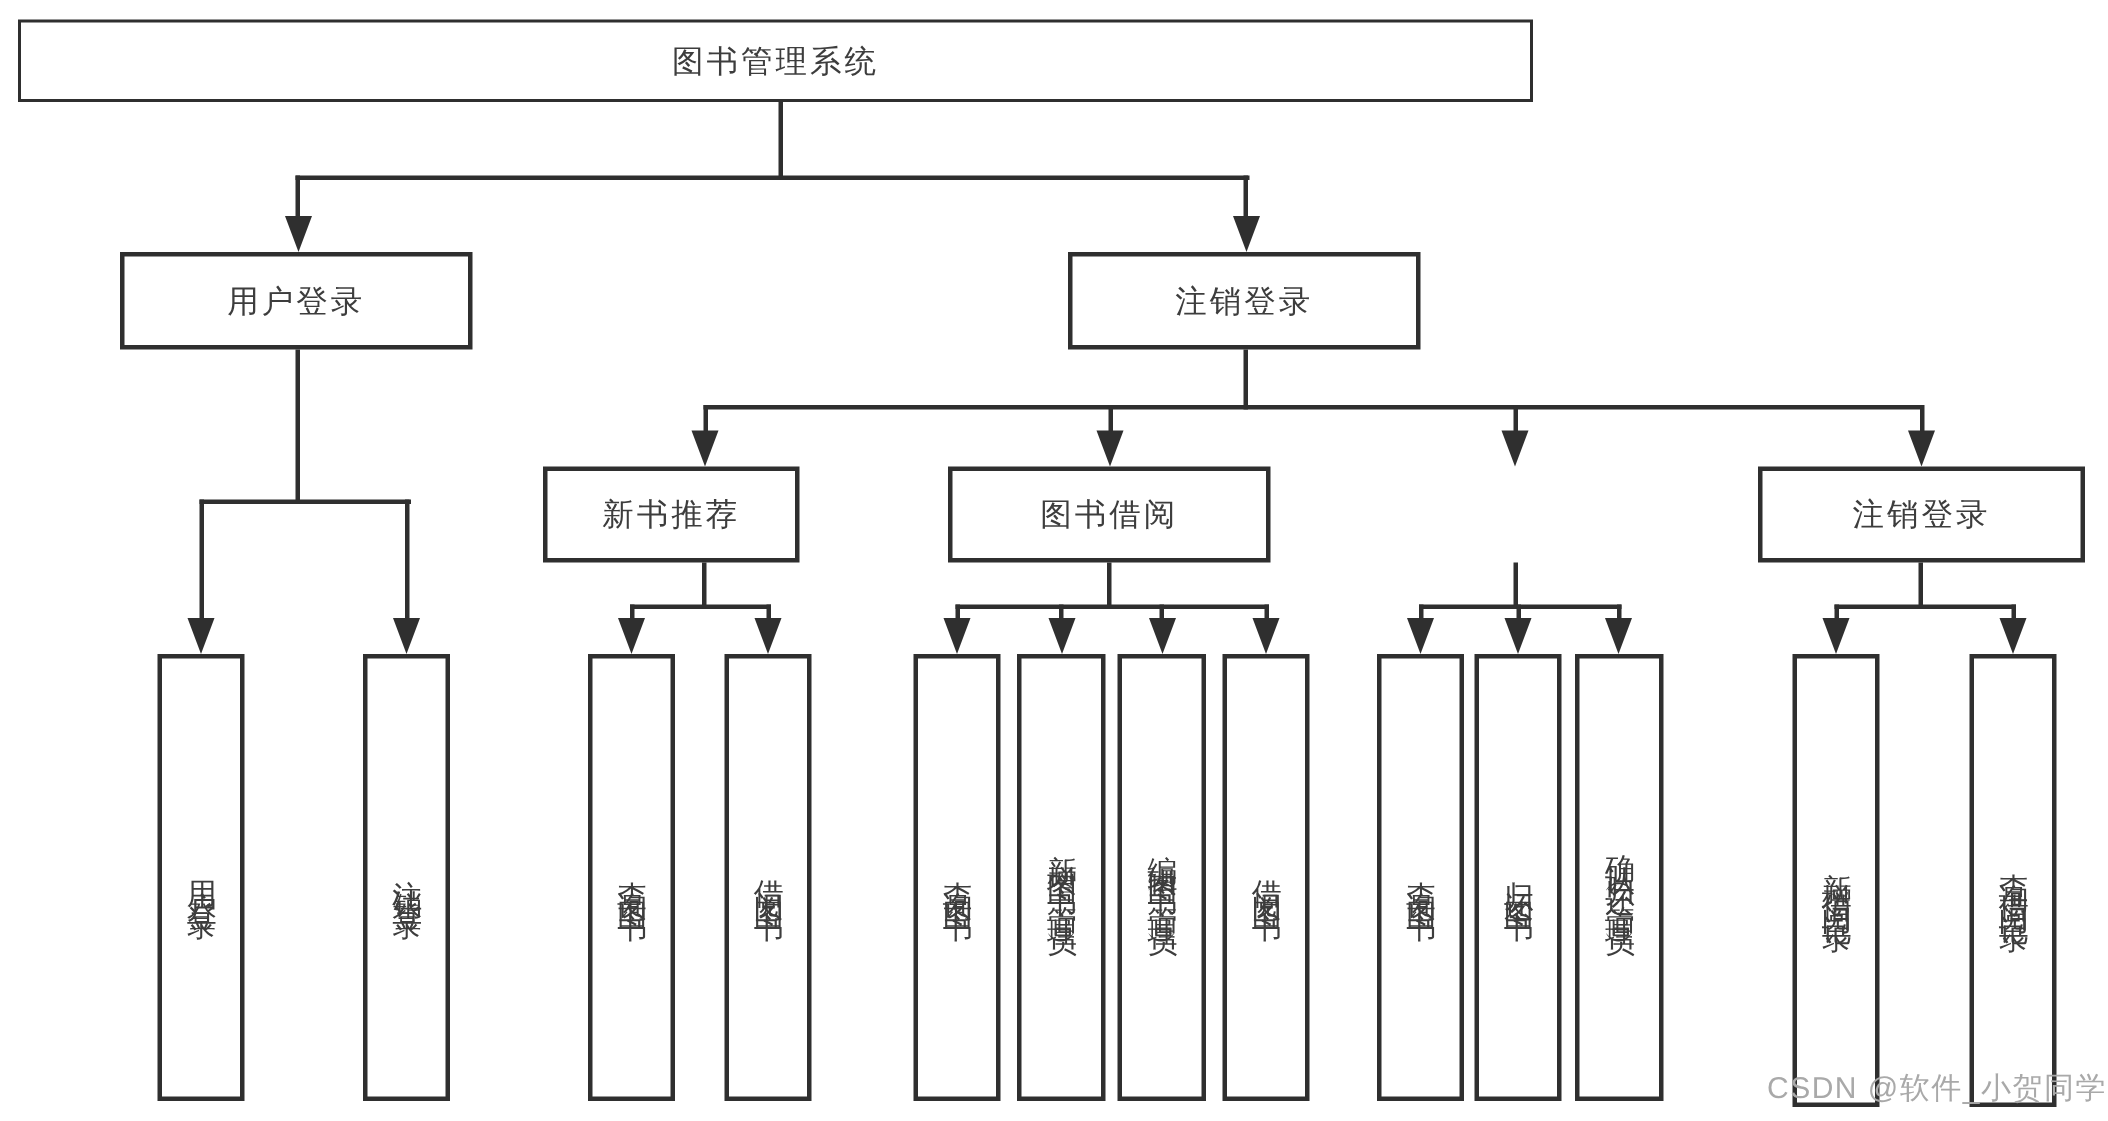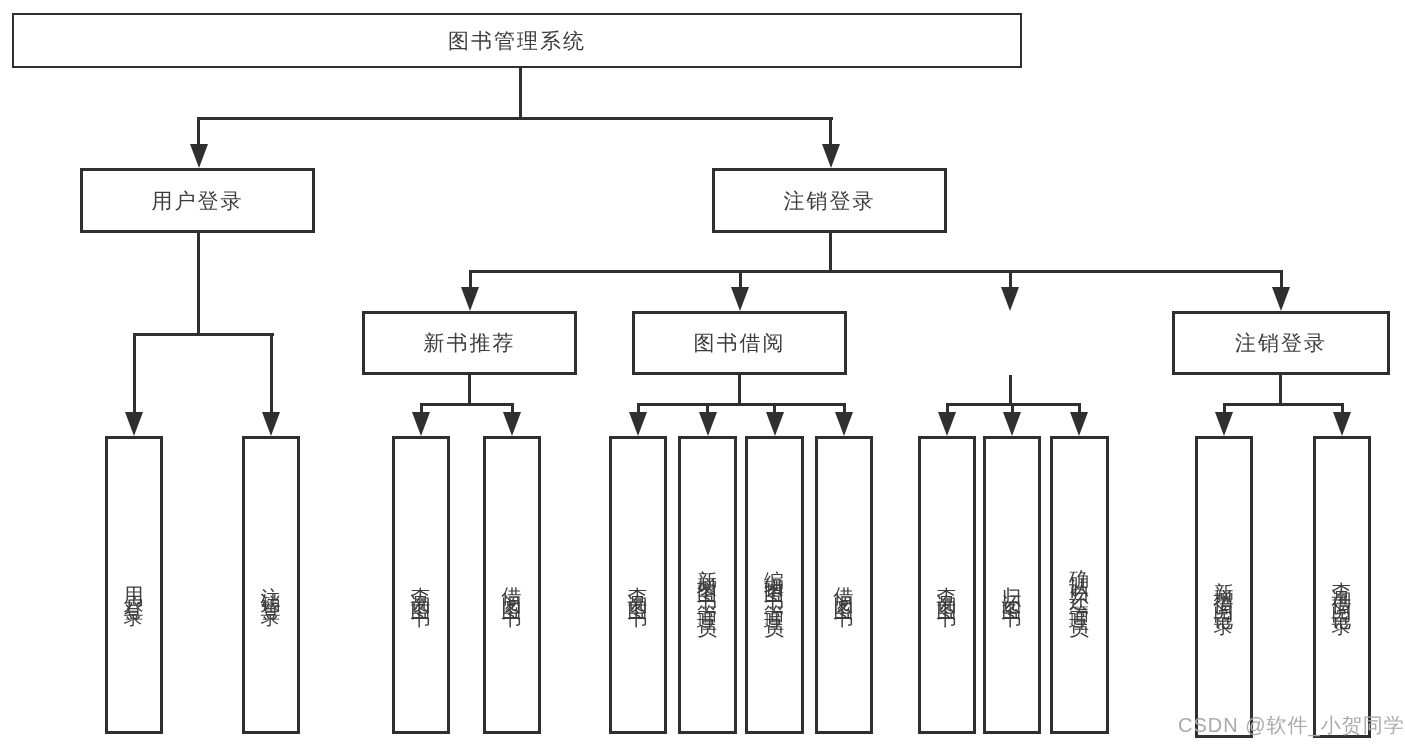--- a/index.html
+++ b/index.html
@@ -68,21 +68,21 @@
   <div class="line" style="left:469px;top:270px;width:813px;height:3px;"></div>
   <div class="line" style="left:469px;top:270px;width:3px;height:20px;"></div>
   <div class="line" style="left:739px;top:270px;width:3px;height:20px;"></div>
   <div class="line" style="left:1009px;top:270px;width:3px;height:20px;"></div>
   <div class="line" style="left:1280px;top:270px;width:3px;height:20px;"></div>
   <div class="arrow" style="left:461px;top:287px;"></div>
   <div class="arrow" style="left:731px;top:287px;"></div>
   <div class="arrow" style="left:1001px;top:287px;"></div>
   <div class="arrow" style="left:1272px;top:287px;"></div>
 
-  <div class="node h" style="left:362px;top:311px;width:215px;height:64px;">新书推荐</div>
+  <div class="node h" style="left:362px;top:311px;width:171px;height:64px;">新书推荐</div>
   <div class="node h" style="left:632px;top:311px;width:215px;height:64px;font-family:Liberation Mono, monospace;">图书借阅</div>
   <div class="node h" style="left:1172px;top:311px;width:218px;height:64px;">注销登录</div>
 
   <div class="line" style="left:468px;top:375px;width:3px;height:31px;"></div>
   <div class="line" style="left:420px;top:403px;width:94px;height:3px;"></div>
   <div class="line" style="left:420px;top:403px;width:3px;height:12px;"></div>
   <div class="line" style="left:511px;top:403px;width:3px;height:12px;"></div>
   <div class="arrow" style="left:412px;top:412px;"></div>
   <div class="arrow" style="left:503px;top:412px;"></div>
 

